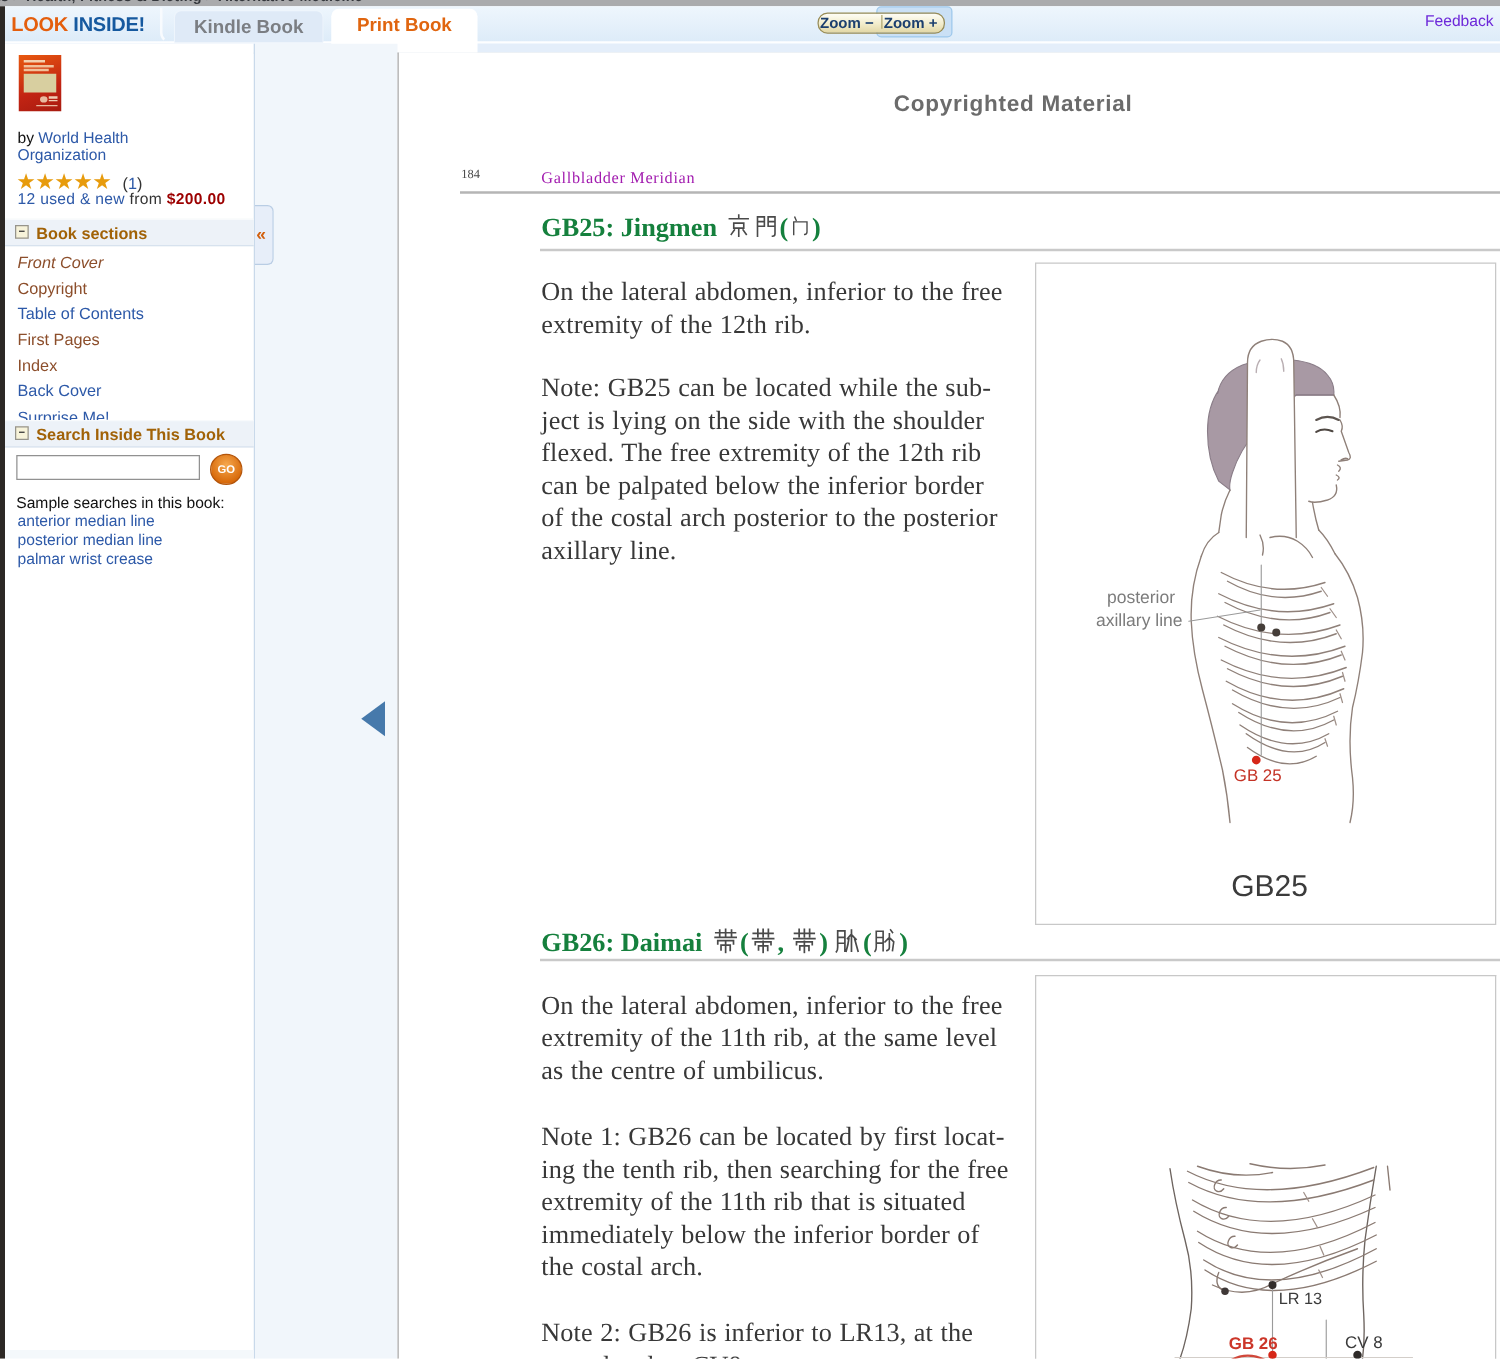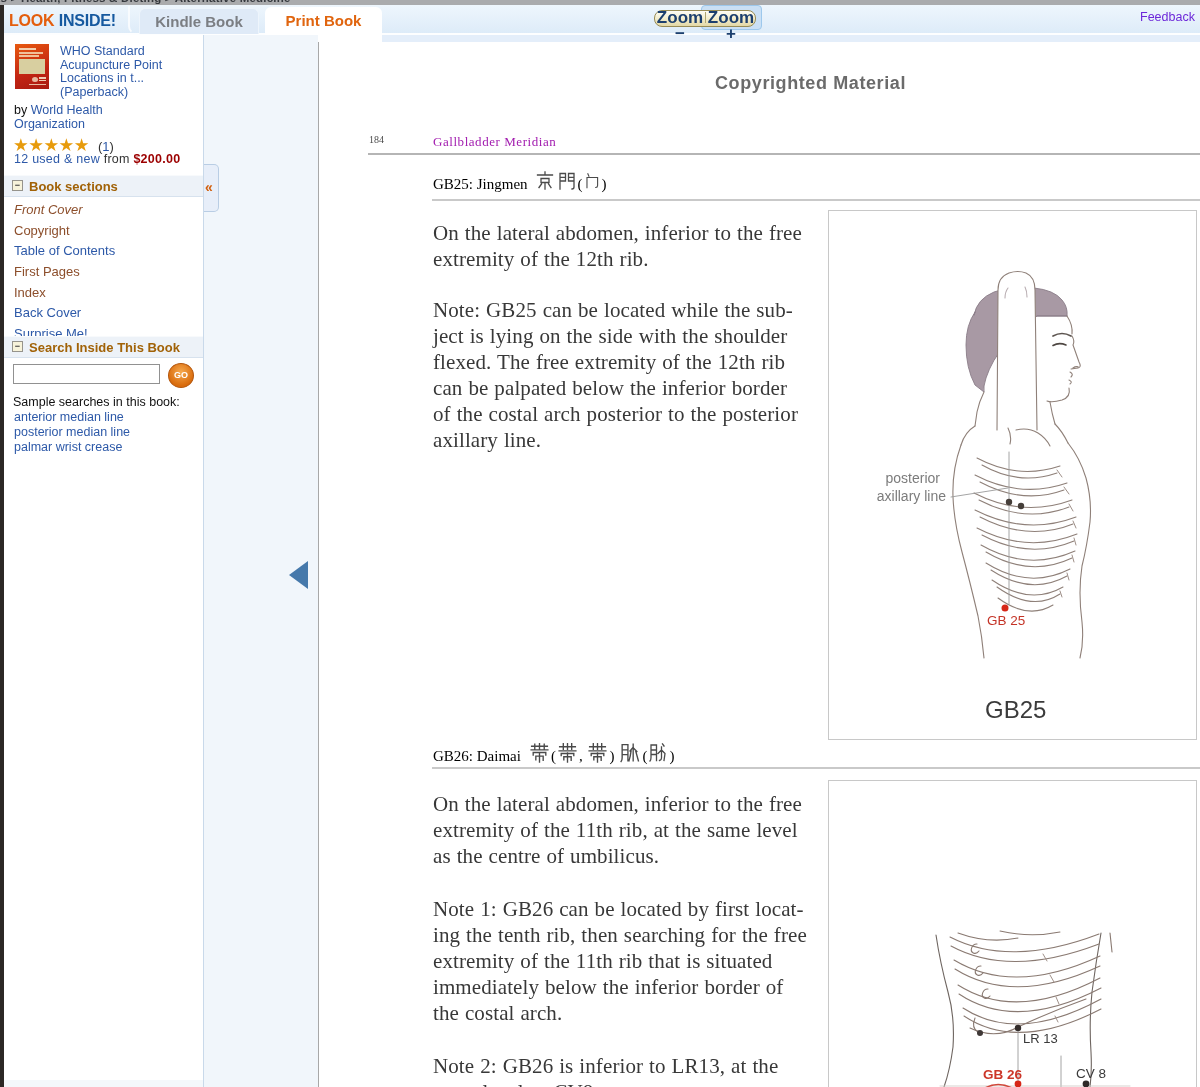--- a/index.html
+++ b/index.html
@@ -16,21 +16,21 @@
 #hdrborder{left:0;top:42px;width:1200px;height:1px;background:#ccd3da;}
 #logo{left:9px;top:12px;font-size:16px;font-weight:bold;letter-spacing:-0.2px;}
 #logo .o{color:#e45e0d;}
 #logo .b{color:#16599f;}
 .tab{top:8px;height:25px;border-radius:6px 6px 0 0;font-weight:bold;font-size:15px;text-align:center;line-height:26px;}
 #tabk{left:139px;width:118px;background:#dfeaf7;border:1px solid #eef5fc;border-bottom:none;color:#7b7e83;}
 #tabp{left:265px;top:7px;width:117px;height:35px;background:#fff;border-radius:6px 6px 0 0;color:#e0650f;line-height:28px;}
 
 #zoomfocus{left:701px;top:5px;width:59px;height:23px;background:#cae0f5;border:1px solid #9dc8ec;border-radius:4px;}
 #zoompill{left:654px;top:10px;width:100px;height:15px;background:linear-gradient(#fefdf6 0%,#f2ecca 55%,#e2d7a6 100%);border:1.5px solid #978b55;border-radius:8px;}
-.zoomtxt{top:10px;height:21px;font-size:17px;font-weight:bold;color:#1c3f6e;text-align:center;line-height:16px;}
+.zoomtxt{top:10px;height:21px;font-size:12px;font-weight:bold;color:#1c3f6e;line-height:16px;}
 #zoomdiv{left:705px;top:12px;width:1px;height:11px;background:#b0a670;}
 #feedback{left:1140px;top:10px;font-size:12.5px;color:#6d28d9;}
 
 #dstrip{left:0;top:5px;width:4px;height:1082px;background:#2c2825;}
 
 #sidebar{left:4px;top:35px;width:199px;height:1052px;background:#fff;}
 #sbborder{left:203px;top:35px;width:1px;height:1052px;background:#c9d9ea;}
 
 #gutter{left:204px;top:35px;width:114px;height:1052px;background:#f1f6fb;}
 
@@ -57,21 +57,21 @@
 #gobtn{left:168px;top:363px;width:24px;height:23px;border-radius:50%;background:radial-gradient(circle at 50% 35%,#f6a94e,#d96c0d 70%,#c65c08);border:1px solid #b4550a;color:#fff;font-size:9px;font-weight:bold;text-align:center;line-height:23px;}
 #samplehd{left:13px;top:395px;font-size:12.5px;color:#111;}
 
 #navtri{left:289px;top:561px;width:0;height:0;border-top:14px solid transparent;border-bottom:14px solid transparent;border-right:19px solid #4679ab;}
 
 .pg{font-family:"Liberation Serif",serif;color:#383838;}
 #copyr{left:713px;top:73px;width:195px;text-align:center;font-size:18px;font-weight:bold;color:#6b6b6b;letter-spacing:0.6px;}
 #pgnum{left:369px;top:134px;font-size:10px;color:#4a4a4a;}
 #meridian{left:433px;top:134px;font-size:13px;color:#a21caf;letter-spacing:0.55px;}
 #rule1{left:368px;top:153px;width:832px;height:2px;background:#b5b5b5;}
-.h25{font-size:15px;color:#000000;}
+.h25{font-size:21px;color:#15803d;font-weight:bold;}
 #gb25h{left:433px;top:170px;}
 #rule2{left:432px;top:199px;width:768px;height:2px;background:#c9c9c9;}
 #rule3{left:432px;top:767px;width:768px;height:2px;background:#c9c9c9;}
 #gb26h{left:433px;top:742px;}
 .para{left:433px;font-size:21px;line-height:26px;letter-spacing:0.1px;word-spacing:0.6px;white-space:nowrap;}
 #fig1{left:828px;top:210px;width:367px;height:528px;border:1px solid #c8c8c8;}
 #fig2{left:828px;top:780px;width:367px;height:307px;border:1px solid #c8c8c8;border-bottom:none;}
 #cap25{left:985px;top:696px;font-size:24px;color:#3b3b3b;letter-spacing:0px;font-family:"Liberation Sans",sans-serif;}
 .blurry{filter:blur(0.42px);}
 .cjk{display:inline-block;vertical-align:-2px;}
@@ -114,21 +114,20 @@
   <div id="cover" class="abs">
       <div style="position:absolute;left:4px;top:4px;width:17px;height:2px;background:#f3cfae;"></div>
       <div style="position:absolute;left:4px;top:8px;width:24px;height:2px;background:#f0c09a;"></div>
       <div style="position:absolute;left:4px;top:11px;width:20px;height:2px;background:#f0c09a;"></div>
       <div style="position:absolute;left:17px;top:33px;width:6px;height:5px;background:#e8b9a0;border-radius:50%;"></div>
       <div style="position:absolute;left:24px;top:33px;width:7px;height:2px;background:#eecdb4;"></div>
       <div style="position:absolute;left:24px;top:36px;width:7px;height:1px;background:#eecdb4;"></div>
       <div style="position:absolute;left:14px;top:40px;width:17px;height:1px;background:#e8b9a0;"></div>
     </div>
   <div id="coverimg" class="abs"></div>
-  <div id="title" class="abs t">WHO Standard Acupuncture Point Locations in t... (Paperback)</div>
   <div id="byline" class="abs t" style="color:#111;">by <span class="blue">World Health<br>Organization</span></div>
   <div id="stars" class="abs">★★★★★</div>
   <div id="rate" class="abs">(<span class="blue">1</span>)</div>
   <div id="used" class="abs"><span class="blue">12 used &amp; new</span> from <b style="color:#9c0000;">$200.00</b></div>
   <div class="abs shead" style="top:175px;">
       <span class="mi">−</span>
       <span class="tx">Book sections</span>
     </div>
   <div class="abs slink brown" style="top:202px;font-style:italic;">Front Cover</div>
   <div class="abs slink brown" style="top:223px;">Copyright</div>

